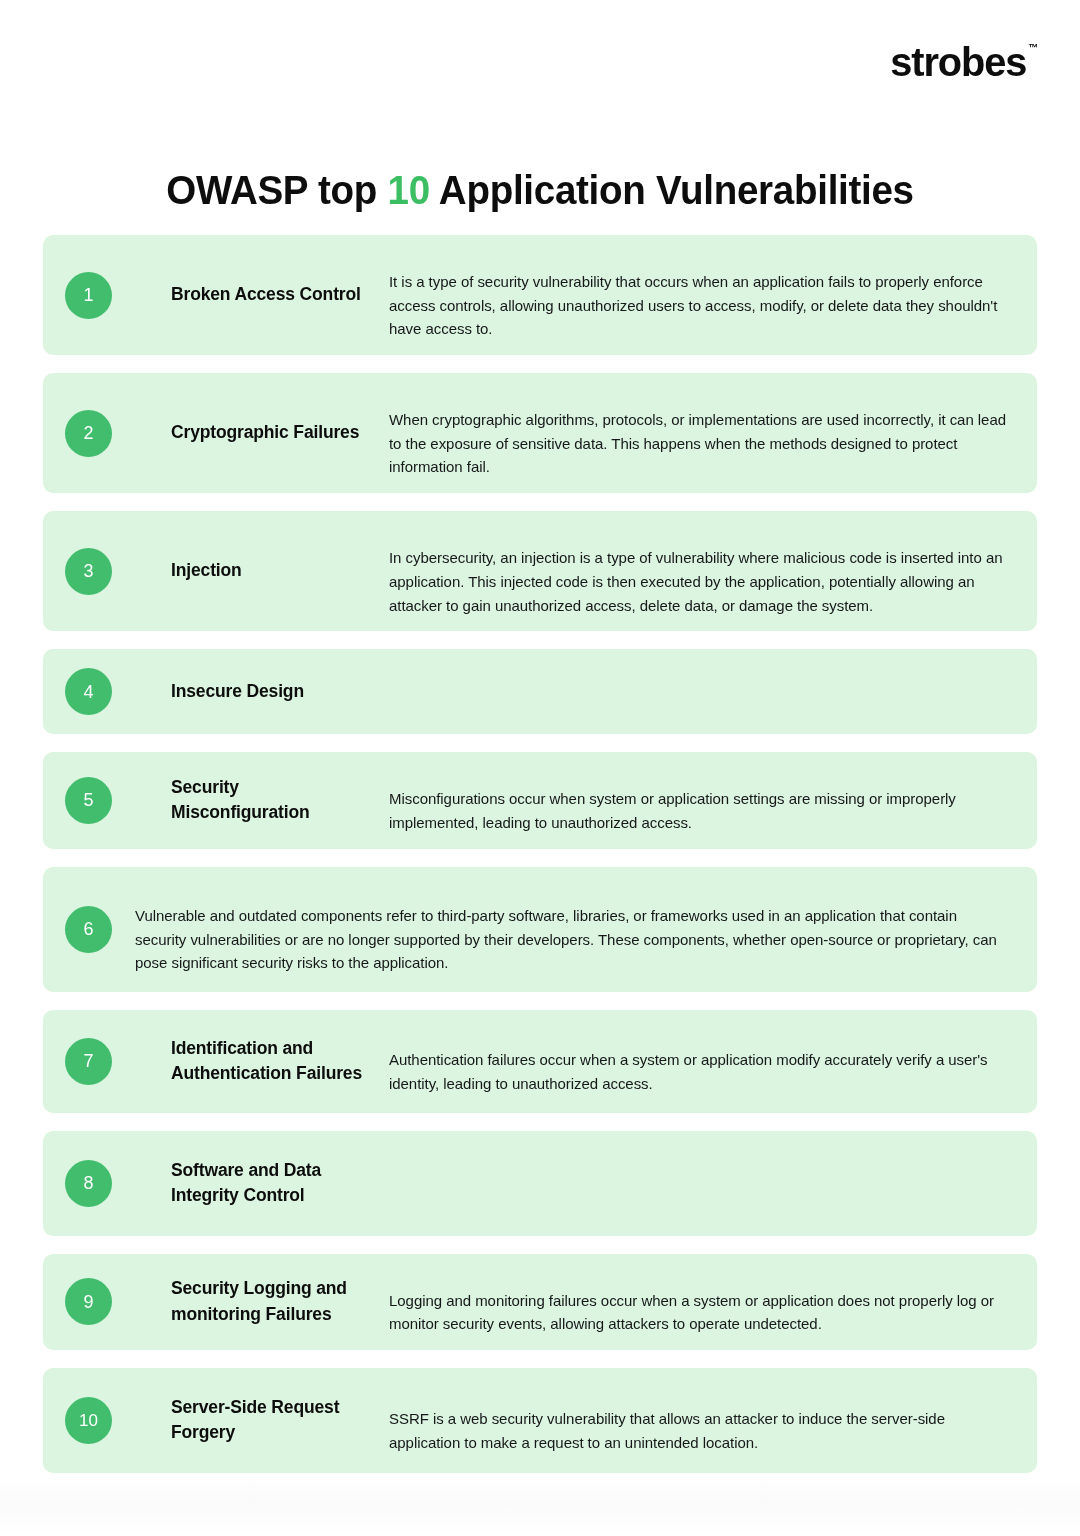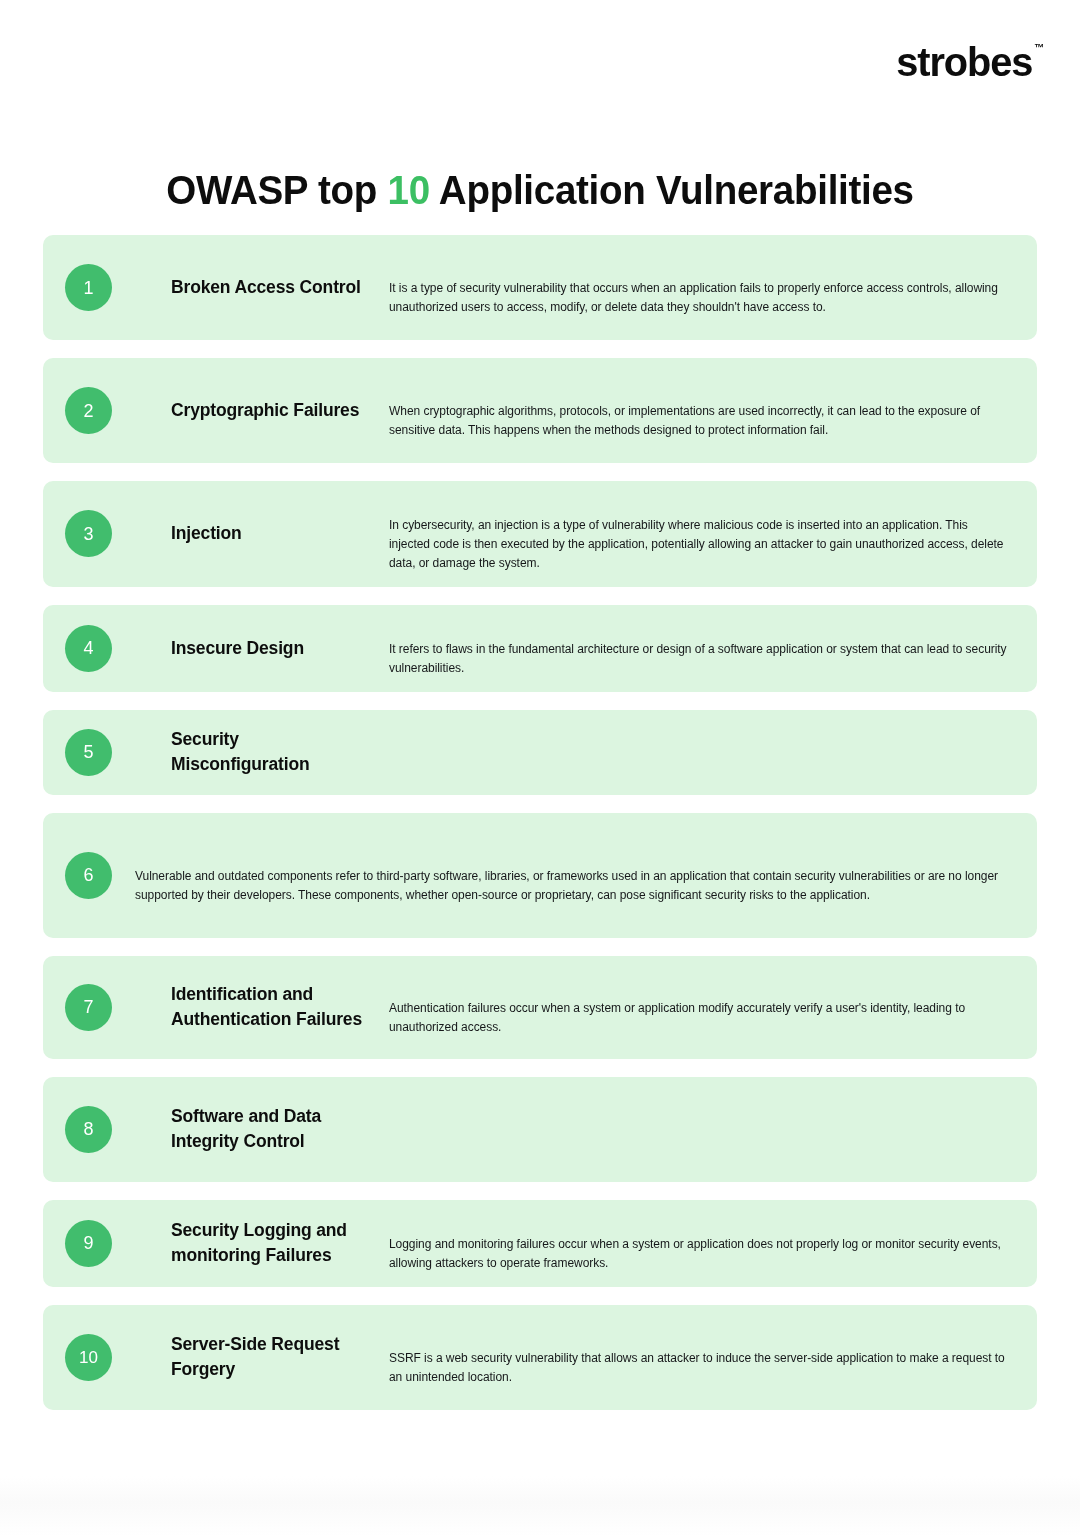--- a/index.html
+++ b/index.html
@@ -28,21 +28,21 @@
   
   .brand-bar {
     position: absolute;
     top: 0;
     left: 0;
     right: 0;
     height: 120px;
   }
   .logo {
     position: absolute;
-    right: 36px;
+    right: 42px;
     top: 42px;
     display: flex;
     align-items: flex-start;
   }
   .logo-word {
     font-family: "Liberation Sans", "DejaVu Sans", sans-serif;
     font-size: 41px;
     font-weight: 700;
     letter-spacing: -1.1px;
     color: #0d0d0d;
@@ -118,21 +118,21 @@
     margin-right: 10px;
     font-size: 17.5px;
     font-weight: 700;
     line-height: 1.45;
     color: #0d0d0d;
     letter-spacing: -0.15px;
     margin-left: 36px;
   }
   .card-desc {
     flex: 1 1 auto;
-    font-size: 12px;
+    font-size: 15px;
     font-weight: 400;
     line-height: 1.58;
     color: #16181a;
     letter-spacing: -0.05px;
     margin-top: 21px;
   }
 
   
   .card.h1 { min-height: 105px; }
   .card.h2 { min-height: 105px; }
@@ -185,26 +185,26 @@
 
     <div class="card h3">
       <div class="card-badge">3</div>
       <div class="card-heading">Injection</div>
       <div class="card-desc">In cybersecurity, an injection is a type of vulnerability where malicious code is inserted into an application. This injected code is then executed by the application, potentially allowing an attacker to gain unauthorized access, delete data, or damage the system.</div>
     </div>
 
     <div class="card h4">
       <div class="card-badge">4</div>
       <div class="card-heading">Insecure Design</div>
-      <div class="card-desc">It refers to flaws in the fundamental architecture or design of a software application or system that can lead to security vulnerabilities.</div>
     </div>
 
     <div class="card h5">
       <div class="card-badge">5</div>
       <div class="card-heading">Security Misconfiguration</div>
+      <div class="card-desc">Misconfigurations occur when system or application settings are missing or improperly implemented, leading to unauthorized access.</div>
     </div>
 
     <div class="card h6">
       <div class="card-badge">6</div>
       <div class="card-desc">Vulnerable and outdated components refer to third-party software, libraries, or frameworks used in an application that contain security vulnerabilities or are no longer supported by their developers. These components, whether open-source or proprietary, can pose significant security risks to the application.</div>
     </div>
 
     <div class="card h7">
       <div class="card-badge">7</div>
       <div class="card-heading">Identification and Authentication Failures</div>
@@ -212,21 +212,21 @@
     </div>
 
     <div class="card h8">
       <div class="card-badge">8</div>
       <div class="card-heading">Software and Data Integrity Control</div>
     </div>
 
     <div class="card h9">
       <div class="card-badge">9</div>
       <div class="card-heading">Security Logging and monitoring Failures</div>
-      <div class="card-desc">Logging and monitoring failures occur when a system or application does not properly log or monitor security events, allowing attackers to operate frameworks.</div>
+      <div class="card-desc">Logging and monitoring failures occur when a system or application does not properly log or monitor security events, allowing attackers to operate undetected.</div>
     </div>
 
     <div class="card h10">
       <div class="card-badge ten">10</div>
       <div class="card-heading">Server-Side Request Forgery</div>
       <div class="card-desc">SSRF is a web security vulnerability that allows an attacker to induce the server-side application to make a request to an unintended location.</div>
     </div>
 
   </div>
 

